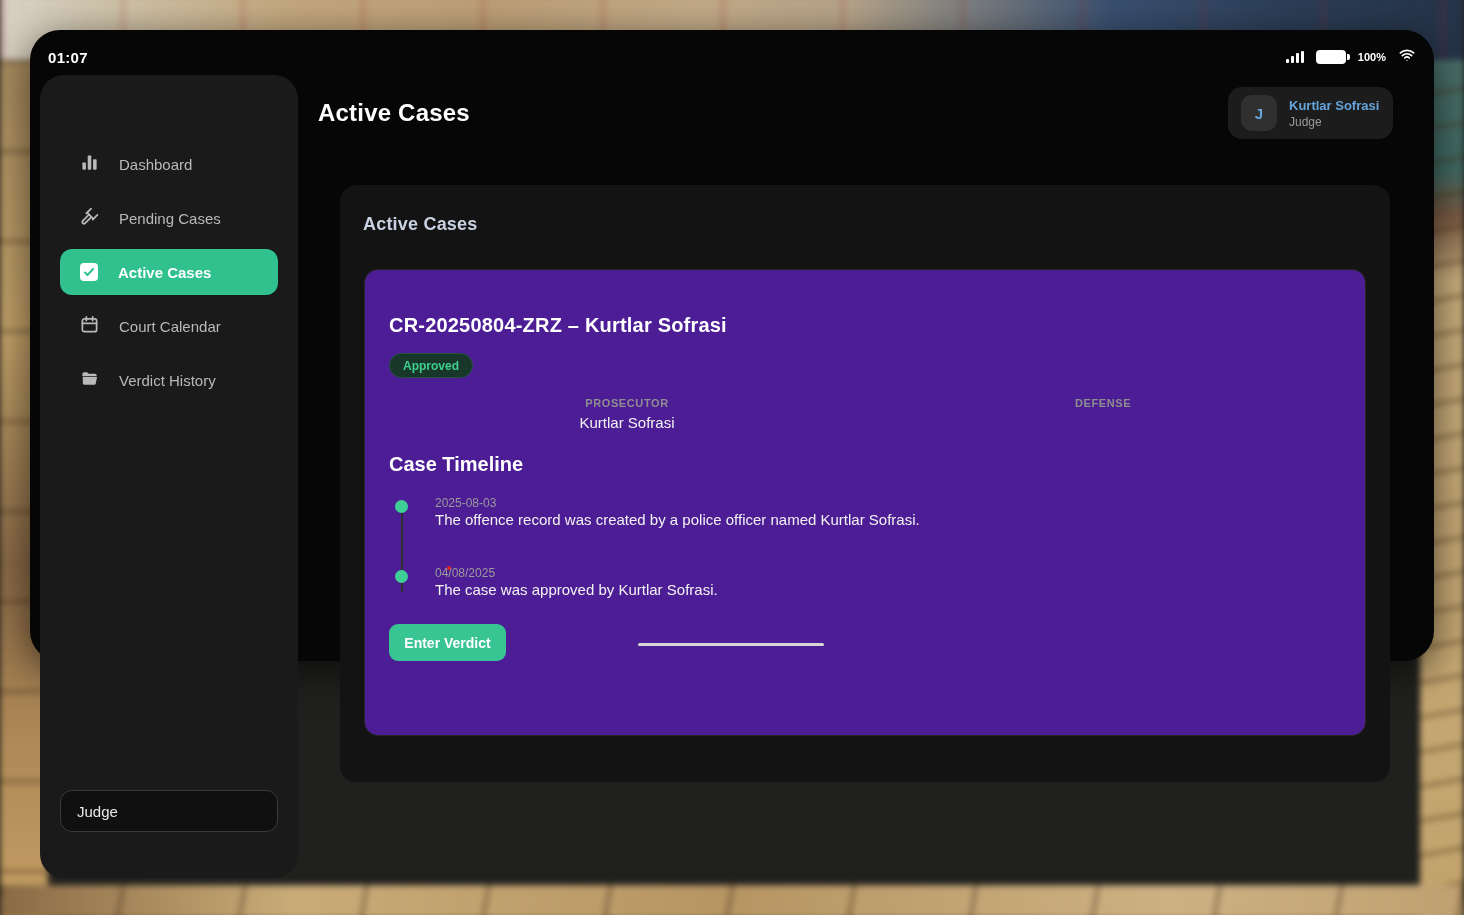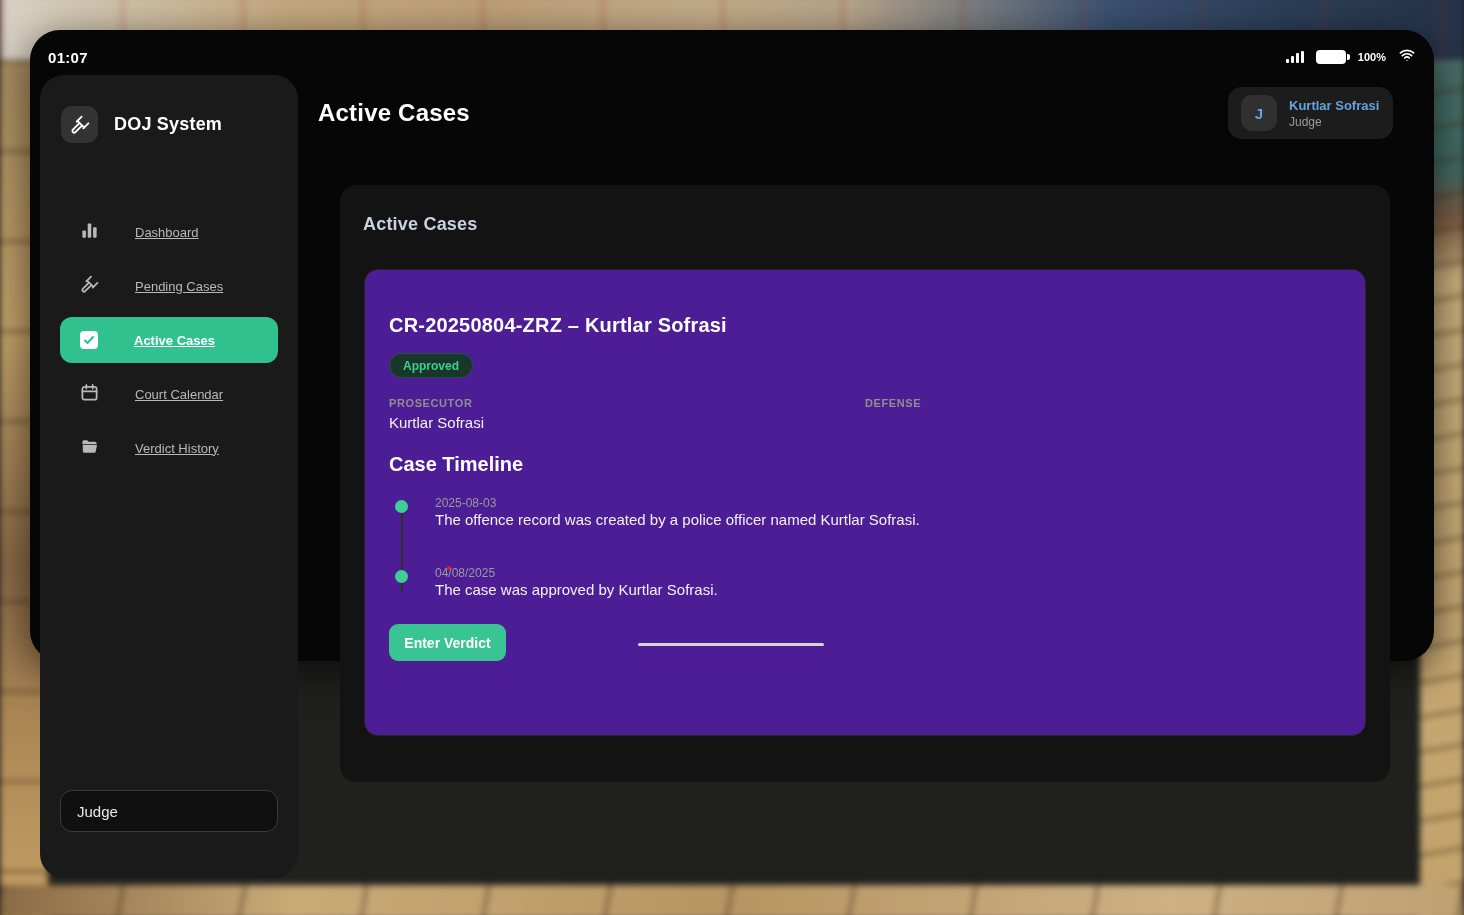--- a/index.html
+++ b/index.html
@@ -56,22 +56,22 @@
   
   .sidebar{
     position:absolute;left:10px;top:45px;width:258px;height:803px;
     background:#1a1a1a;border-radius:24px;display:flex;flex-direction:column;
   }
   .logo-row{display:flex;align-items:center;gap:16px;padding:31px 0 0 21px;}
   .logo-badge{width:37px;height:37px;border-radius:11px;background:#333;
     display:flex;align-items:center;justify-content:center;}
   .logo-text{color:#fff;font-size:18px;font-weight:700;letter-spacing:.2px;}
   .nav{margin-top:66px;padding:0 20px;display:flex;flex-direction:column;gap:8px;}
-  .nav-item{display:flex;align-items:center;gap:36px;height:46px;border-radius:12px;
-    padding:0 0 0 20px;color:#b9b9b9;font-size:13px;cursor:pointer;text-decoration:underline;}
+  .nav-item{display:flex;align-items:center;gap:20px;height:46px;border-radius:12px;
+    padding:0 0 0 20px;color:#b9b9b9;font-size:15px;cursor:pointer;}
   .nav-item svg{flex:0 0 auto;}
   .nav-item.active{background:#31c18e;color:#fff;font-weight:600;}
   .check-box{width:18px;height:18px;background:#fff;border-radius:4px;
     display:flex;align-items:center;justify-content:center;}
   .sidebar-bottom{margin-top:auto;padding:0 20px 46px 20px;}
   .role-box{height:40px;border:1px solid #3a3a3a;background:#101010;border-radius:12px;
     display:flex;align-items:center;padding:0 16px;color:#e8e8e8;font-size:15px;}
 
   
   .main-header-title{
@@ -90,21 +90,21 @@
     background:#131313;border-radius:16px;}
   .panel-heading{padding:29px 0 0 23px;color:#c9d2e2;font-size:18px;font-weight:700;letter-spacing:.2px;}
   .case-card{
     position:absolute;left:24px;top:84px;width:1000px;height:465px;
     background:#4c1d95;border:1px solid #272727;border-radius:14px;}
   .case-title{padding:44px 0 0 24px;color:#fff;font-size:20px;font-weight:700;letter-spacing:.2px;}
   .badge{
     display:inline-flex;align-items:center;margin:16px 0 0 24px;height:23px;padding:0 13px;
     border-radius:999px;background:#18362a;border:1px solid #235441;
     color:#3ecf8e;font-size:12px;font-weight:600;}
-  .cols{display:flex;margin:19px 24px 0 24px;}
+  .cols{display:flex;margin:19px 24px 0 24px;text-align:center;}
   .col{width:485px;}
   .col-label{color:#8f8f8f;font-size:11px;font-weight:600;letter-spacing:.6px;}
   .col-value{margin-top:5px;color:#f2f2f2;font-size:15px;}
   .timeline-heading{margin:22px 0 0 24px;color:#fff;font-size:20px;font-weight:700;}
   .timeline{position:relative;margin:20px 0 0 30px;}
   .tl-line{position:absolute;left:6px;top:10px;bottom:6px;width:2px;background:#2e2e2e;}
   .tl-item{position:relative;padding:0 0 38px 40px;}
   .tl-item:last-child{padding-bottom:0;}
   .tl-dot{position:absolute;left:0;top:4px;width:13px;height:13px;border-radius:50%;background:#3ecf96;}
   .tl-date{color:#9a9a9a;font-size:12px;}
@@ -145,31 +145,20 @@
             <path d="M2 8.82a15 15 0 0 1 20 0"></path>
             <path d="M5 13a10 10 0 0 1 14 0"></path>
             <path d="M8.5 16.5a5 5 0 0 1 7 0"></path>
             <circle cx="12" cy="20" r="1" fill="#fff" stroke="none"></circle>
           </svg>
       </span>
     </div>
   </div>
 
   <div class="sidebar">
-    <div class="logo-row">
-      <span class="logo-badge">
-        <svg width="20" height="20" viewBox="0 0 24 24" fill="none" stroke="#fff" stroke-width="2.2" stroke-linecap="round" stroke-linejoin="round">
-            <path d="m14 13-7.5 7.5a2.12 2.12 0 0 1-3-3L11 10"></path>
-            <path d="m16 16 6-6"></path>
-            <path d="m8 8 6-6"></path>
-            <path d="m9 7 8 8"></path>
-          </svg>
-      </span>
-      <span class="logo-text">DOJ System</span>
-    </div>
 
     <div class="nav">
       <div class="nav-item">
         <span>
           <svg width="19" height="19" viewBox="0 0 24 24" fill="#b9b9b9">
               <rect x="3" y="12" width="4.5" height="9" rx="1"></rect>
               <rect x="9.75" y="3" width="4.5" height="18" rx="1"></rect>
               <rect x="16.5" y="8" width="4.5" height="13" rx="1"></rect>
             </svg>
         </span>

